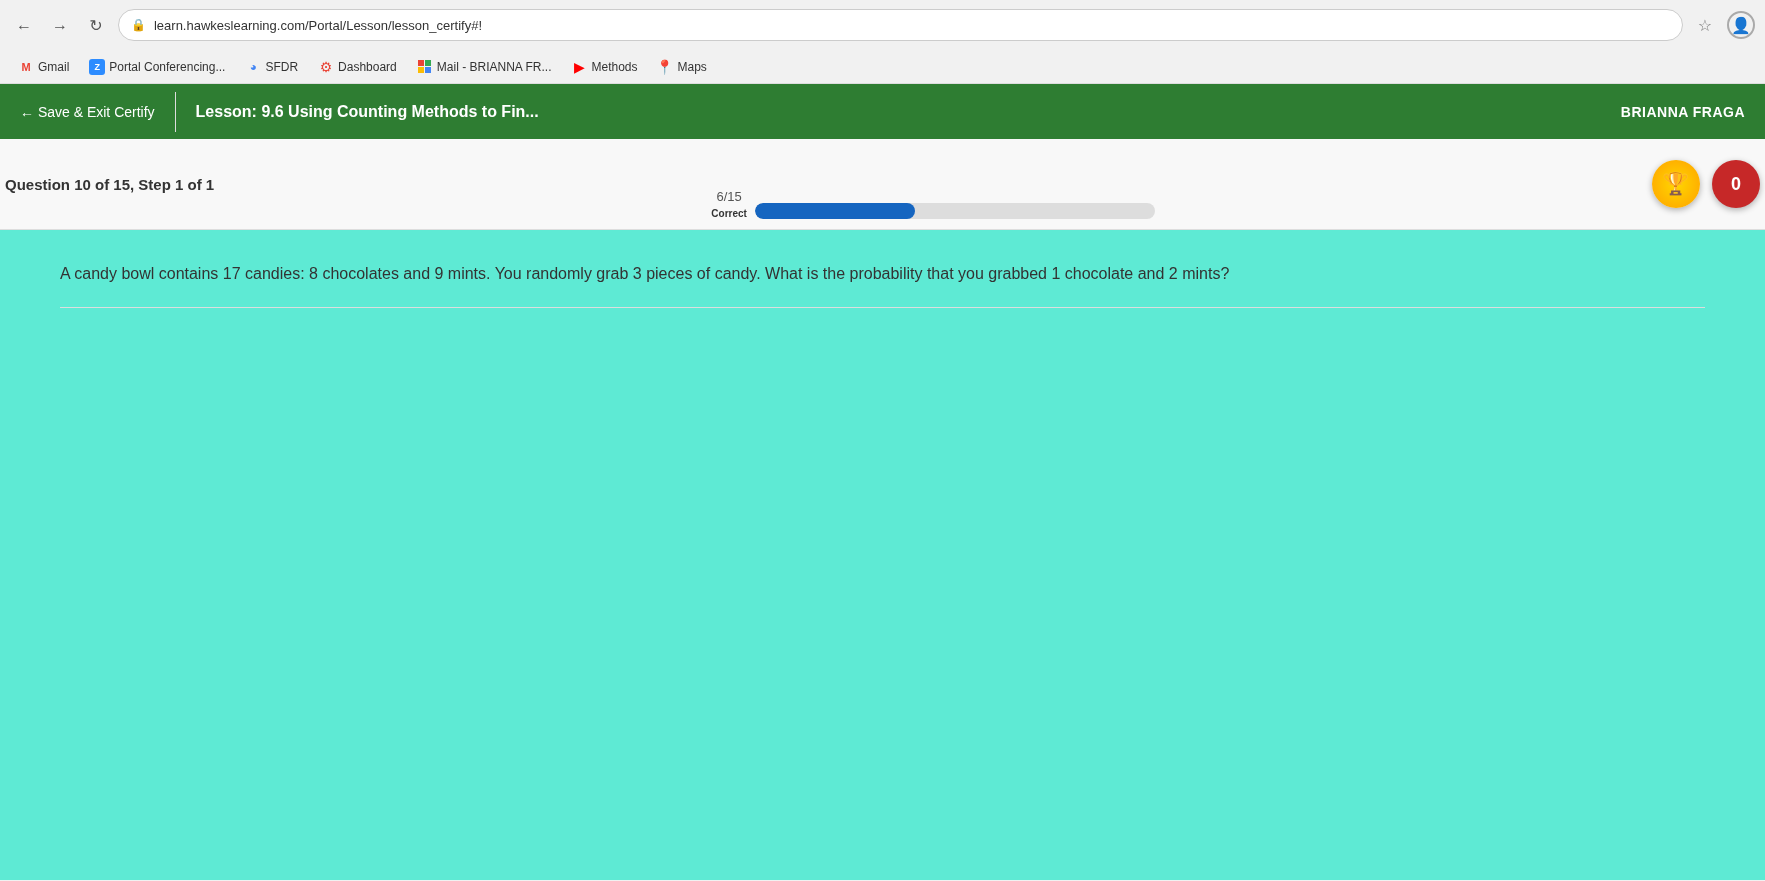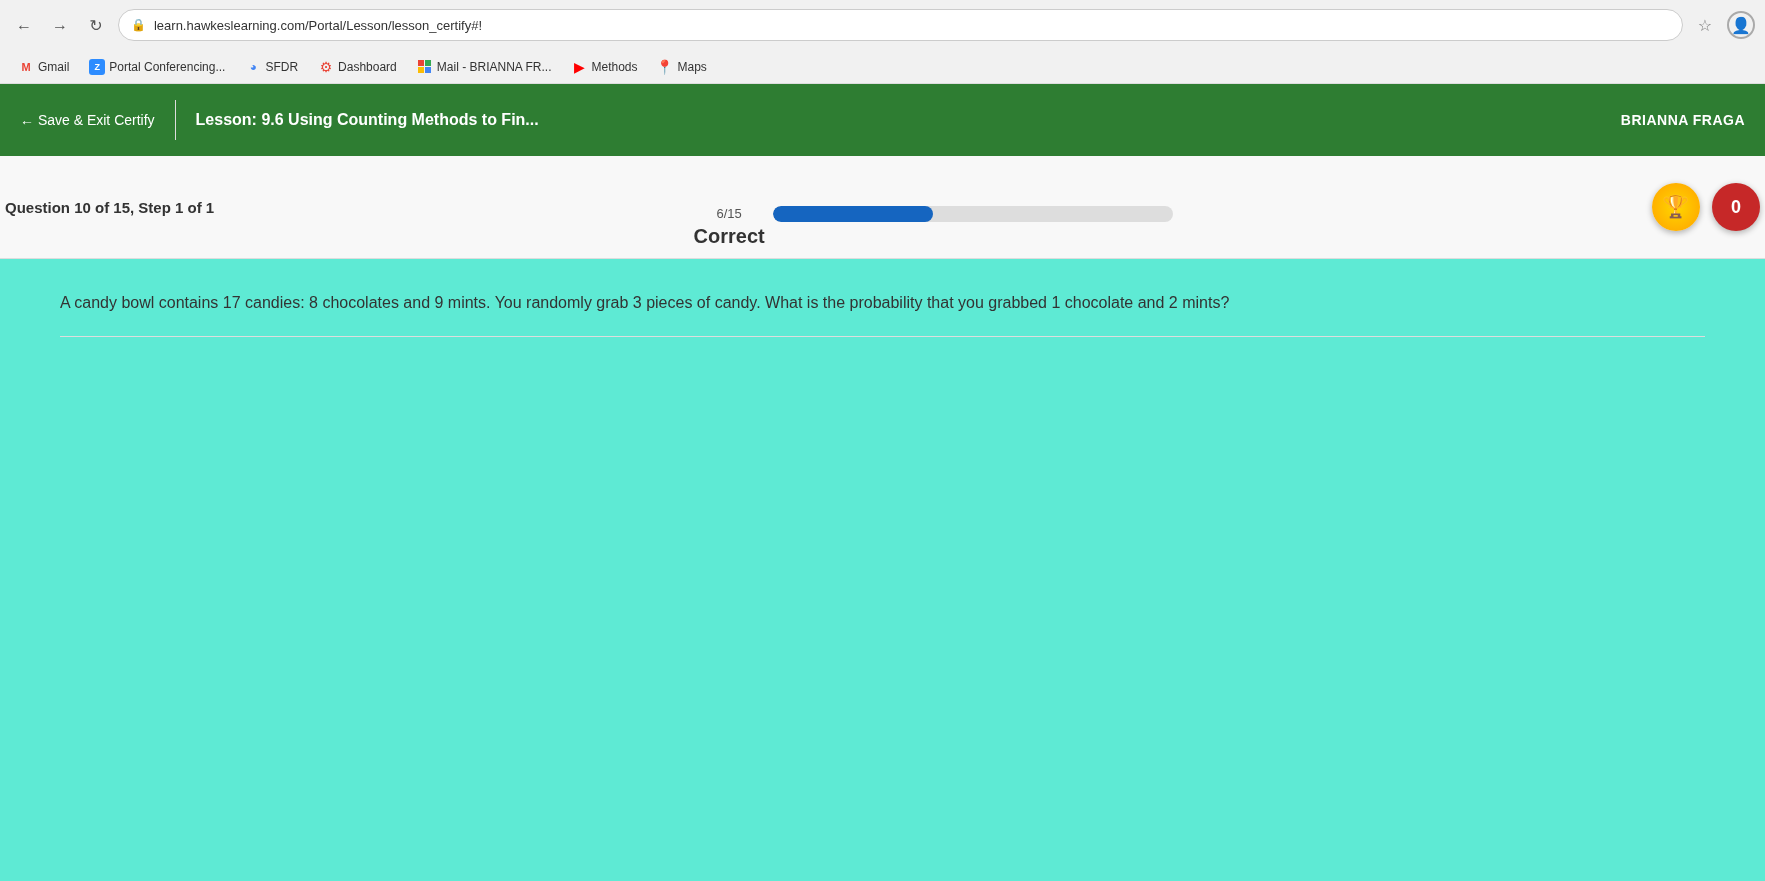--- a/index.html
+++ b/index.html
@@ -24,32 +24,32 @@
     .mail-icon { display: grid; grid-template-columns: 1fr 1fr; gap: 1px; width: 14px; height: 14px; }
     .mail-icon span { display: block; width: 6px; height: 6px; }
     .mail-icon span:nth-child(1) { background: #EA4335; }
     .mail-icon span:nth-child(2) { background: #34A853; }
     .mail-icon span:nth-child(3) { background: #FBBC05; }
     .mail-icon span:nth-child(4) { background: #4285F4; }
     .youtube-icon { color: #FF0000; font-size: 14px; }
     .maps-icon { color: #34A853; font-size: 14px; }
 
     
-    .page-header { background: #2E7D32; color: white; display: flex; align-items: center; justify-content: space-between; padding: 0 20px; height: 72px; }
+    .page-header { background: #2E7D32; color: white; display: flex; align-items: center; justify-content: space-between; padding: 0 20px; height: 55px; }
     .page-header-left { display: flex; align-items: center; gap: 20px; }
     .save-exit-btn { display: flex; align-items: center; gap: 6px; color: white; font-size: 14px; cursor: pointer; text-decoration: none; }
     .lesson-title { font-size: 16px; font-weight: bold; color: white; }
     .user-name { font-size: 14px; font-weight: bold; color: #ffffff; letter-spacing: 0.5px; }
 
     
     .progress-area { background: #f8f8f8; border-bottom: 1px solid #ddd; padding: 10px 5px; display: flex; align-items: center; justify-content: space-between; }
     .question-info { font-size: 15px; font-weight: bold; color: #333; }
     .progress-center { display: flex; flex-direction: column; align-items: center; gap: 4px; }
     .score-text { font-size: 13px; color: #555; text-align: center; }
-    .correct-text { font-size: 20px; font-weight: bold; color: #333; }
+    .correct-text { font-size: 10px; font-weight: bold; color: #333; }
     .progress-bar-container { width: 400px; height: 16px; background: #ddd; border-radius: 8px; overflow: hidden; }
     .progress-bar-fill { height: 100%; background: #1565C0; border-radius: 8px; }
     .progress-right { display: flex; align-items: center; gap: 12px; }
     .trophy-badge { width: 48px; height: 48px; background: radial-gradient(circle, #FFD700, #FFA000); border-radius: 50%; display: flex; align-items: center; justify-content: center; font-size: 22px; box-shadow: 0 2px 6px rgba(0,0,0,0.3); }
     .score-badge { width: 48px; height: 48px; background: #C62828; border-radius: 50%; display: flex; align-items: center; justify-content: center; color: white; font-size: 18px; font-weight: bold; box-shadow: 0 2px 6px rgba(0,0,0,0.3); }
 
     
     .main-content { background: #5eead4; margin: 0; padding: 30px 60px; min-height: 650px; }
     .question-text { font-size: 16px; color: #333; line-height: 1.7; margin-bottom: 30px; border-bottom: 1px solid #ddd; padding-bottom: 20px; }
     .answer-section { padding-top: 10px; }
@@ -122,21 +122,21 @@
     <a class="save-exit-btn">← Save &amp; Exit Certify</a>
     <div class="divider"></div>
     <span class="lesson-title">Lesson: 9.6 Using Counting Methods to Fin...</span>
   </div>
   <span class="user-name">BRIANNA FRAGA</span>
 </div>
 
 <div class="progress-area">
   <span class="question-info">Question 10 of 15, Step 1 of 1</span>
 
-  <div style="display:flex; align-items:flex-start; gap:8px;margin-top:40px;">
+  <div style="display:flex; align-items:flex-end; gap:8px;margin-top:40px;">
     <div class="progress-center">
       <span class="score-text">6/15</span>
       <span class="correct-text">Correct</span>
     </div>
     <div class="progress-bar-container">
       <div class="progress-bar-fill" style="width: 40%;"></div>
     </div>
   </div>
 
   <div class="progress-right">

